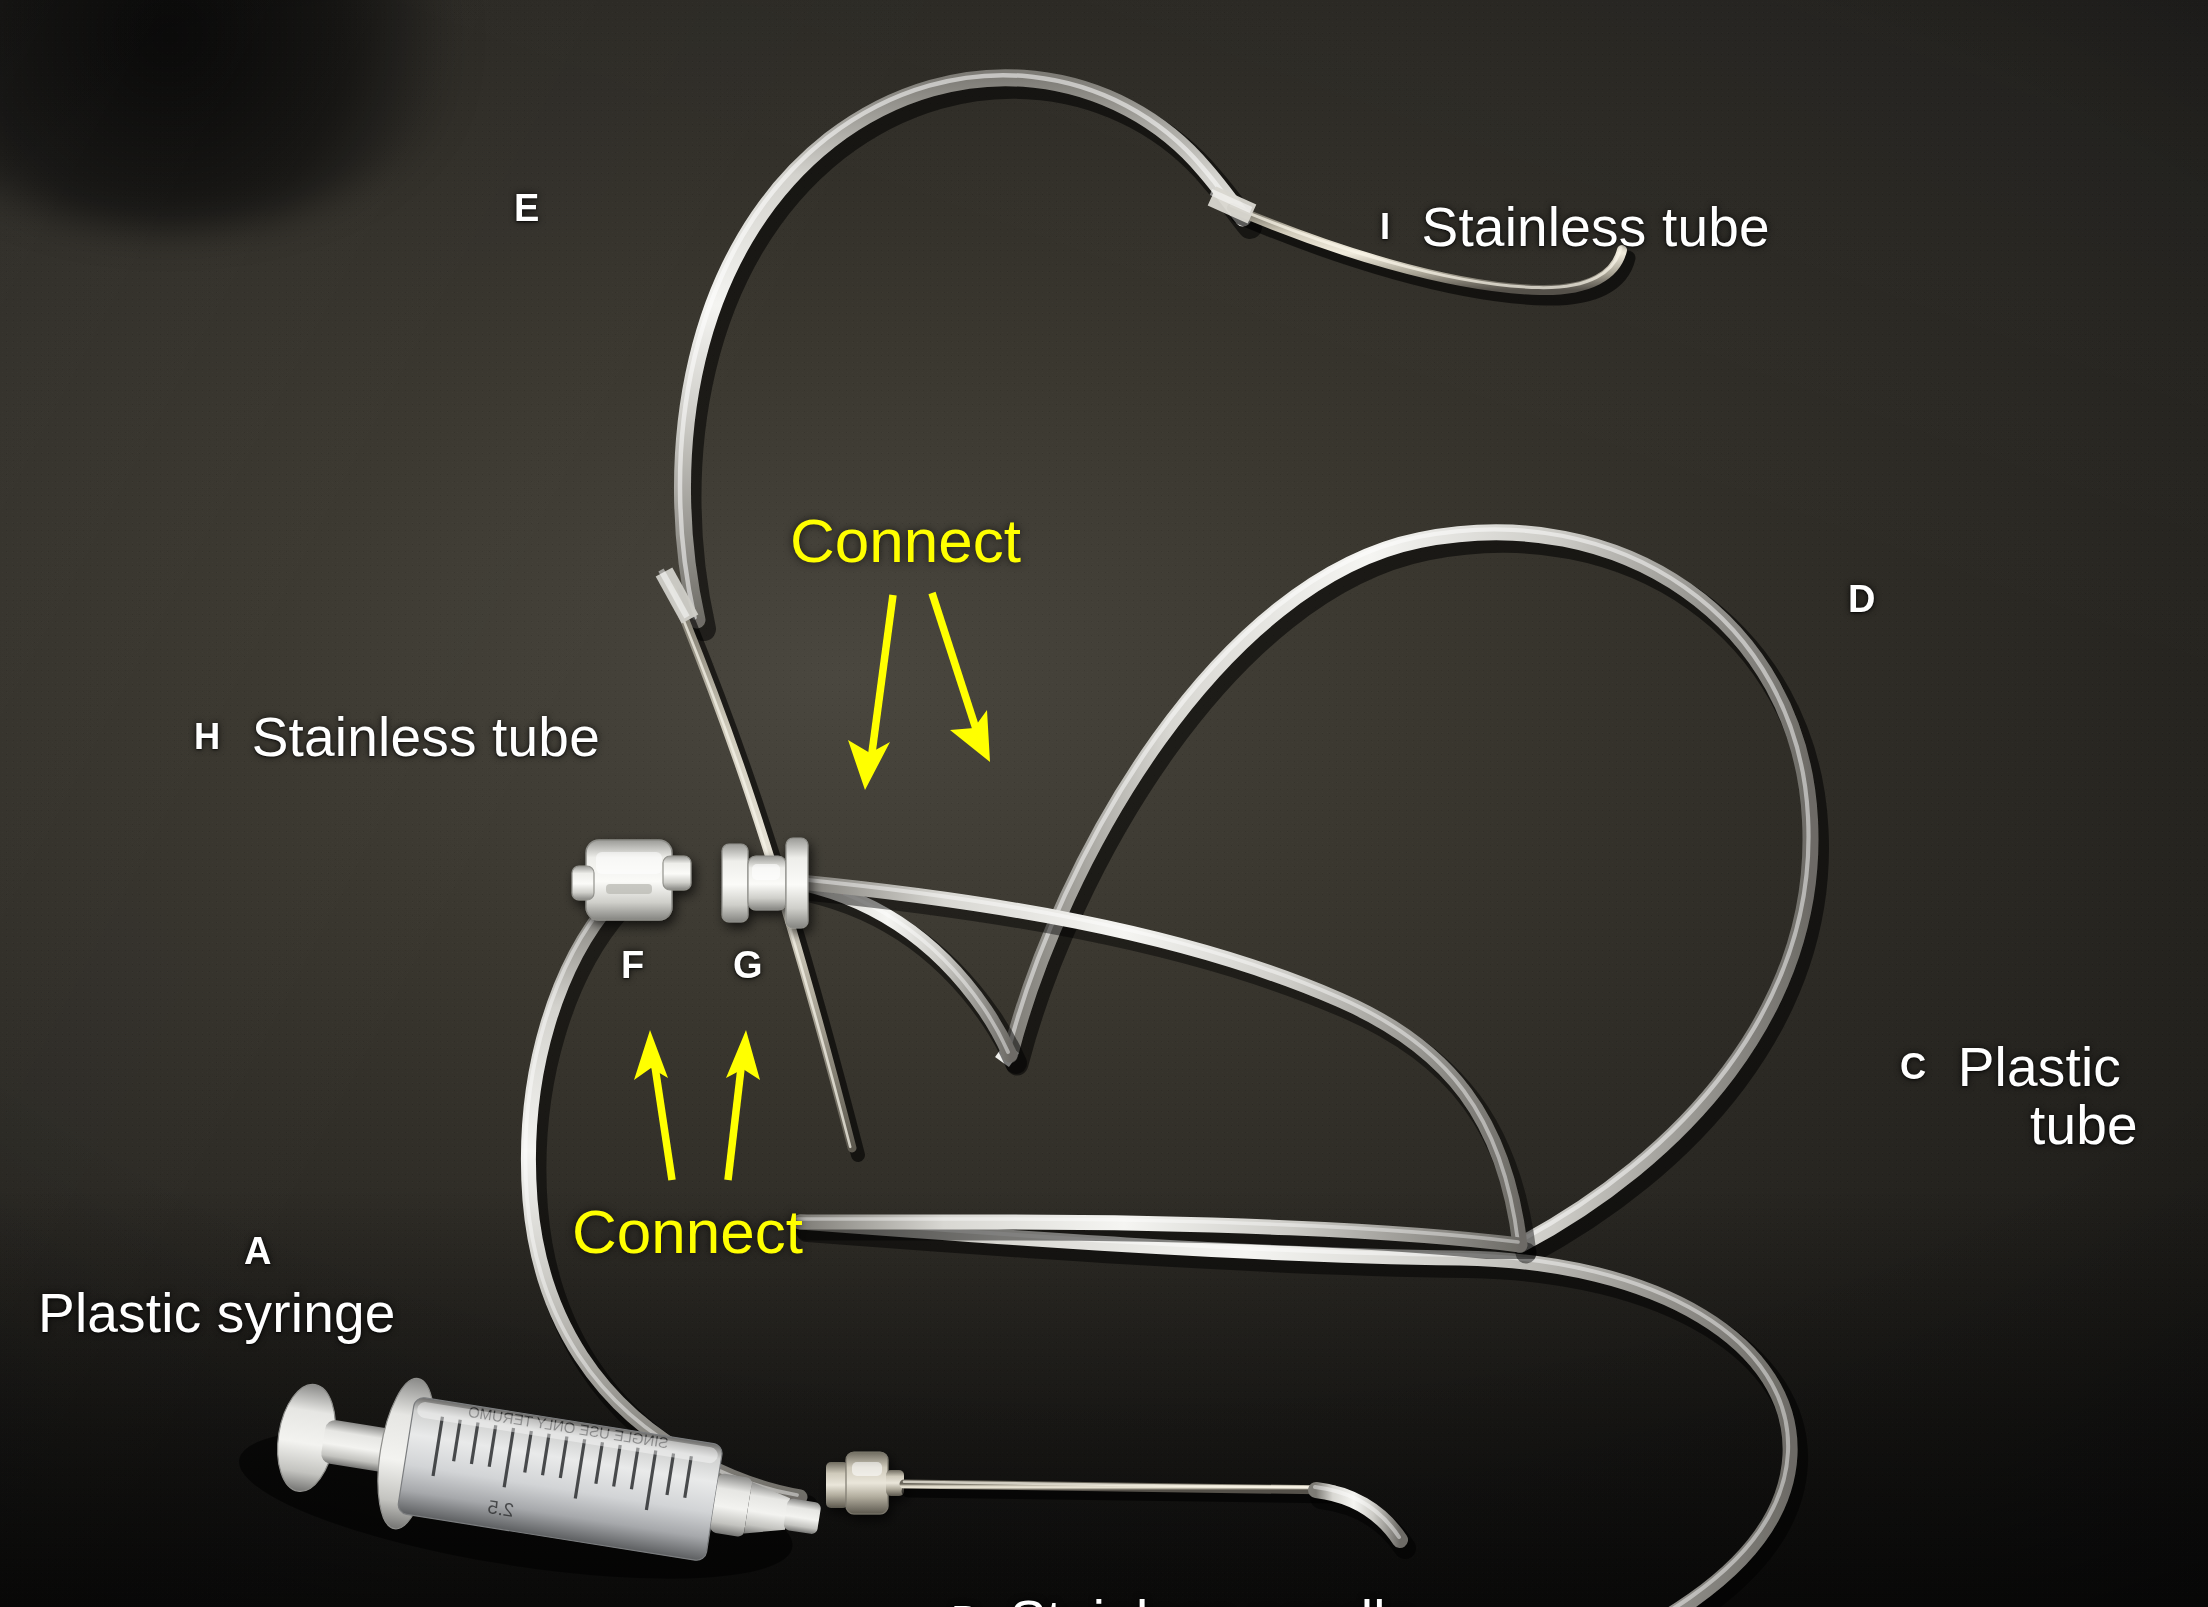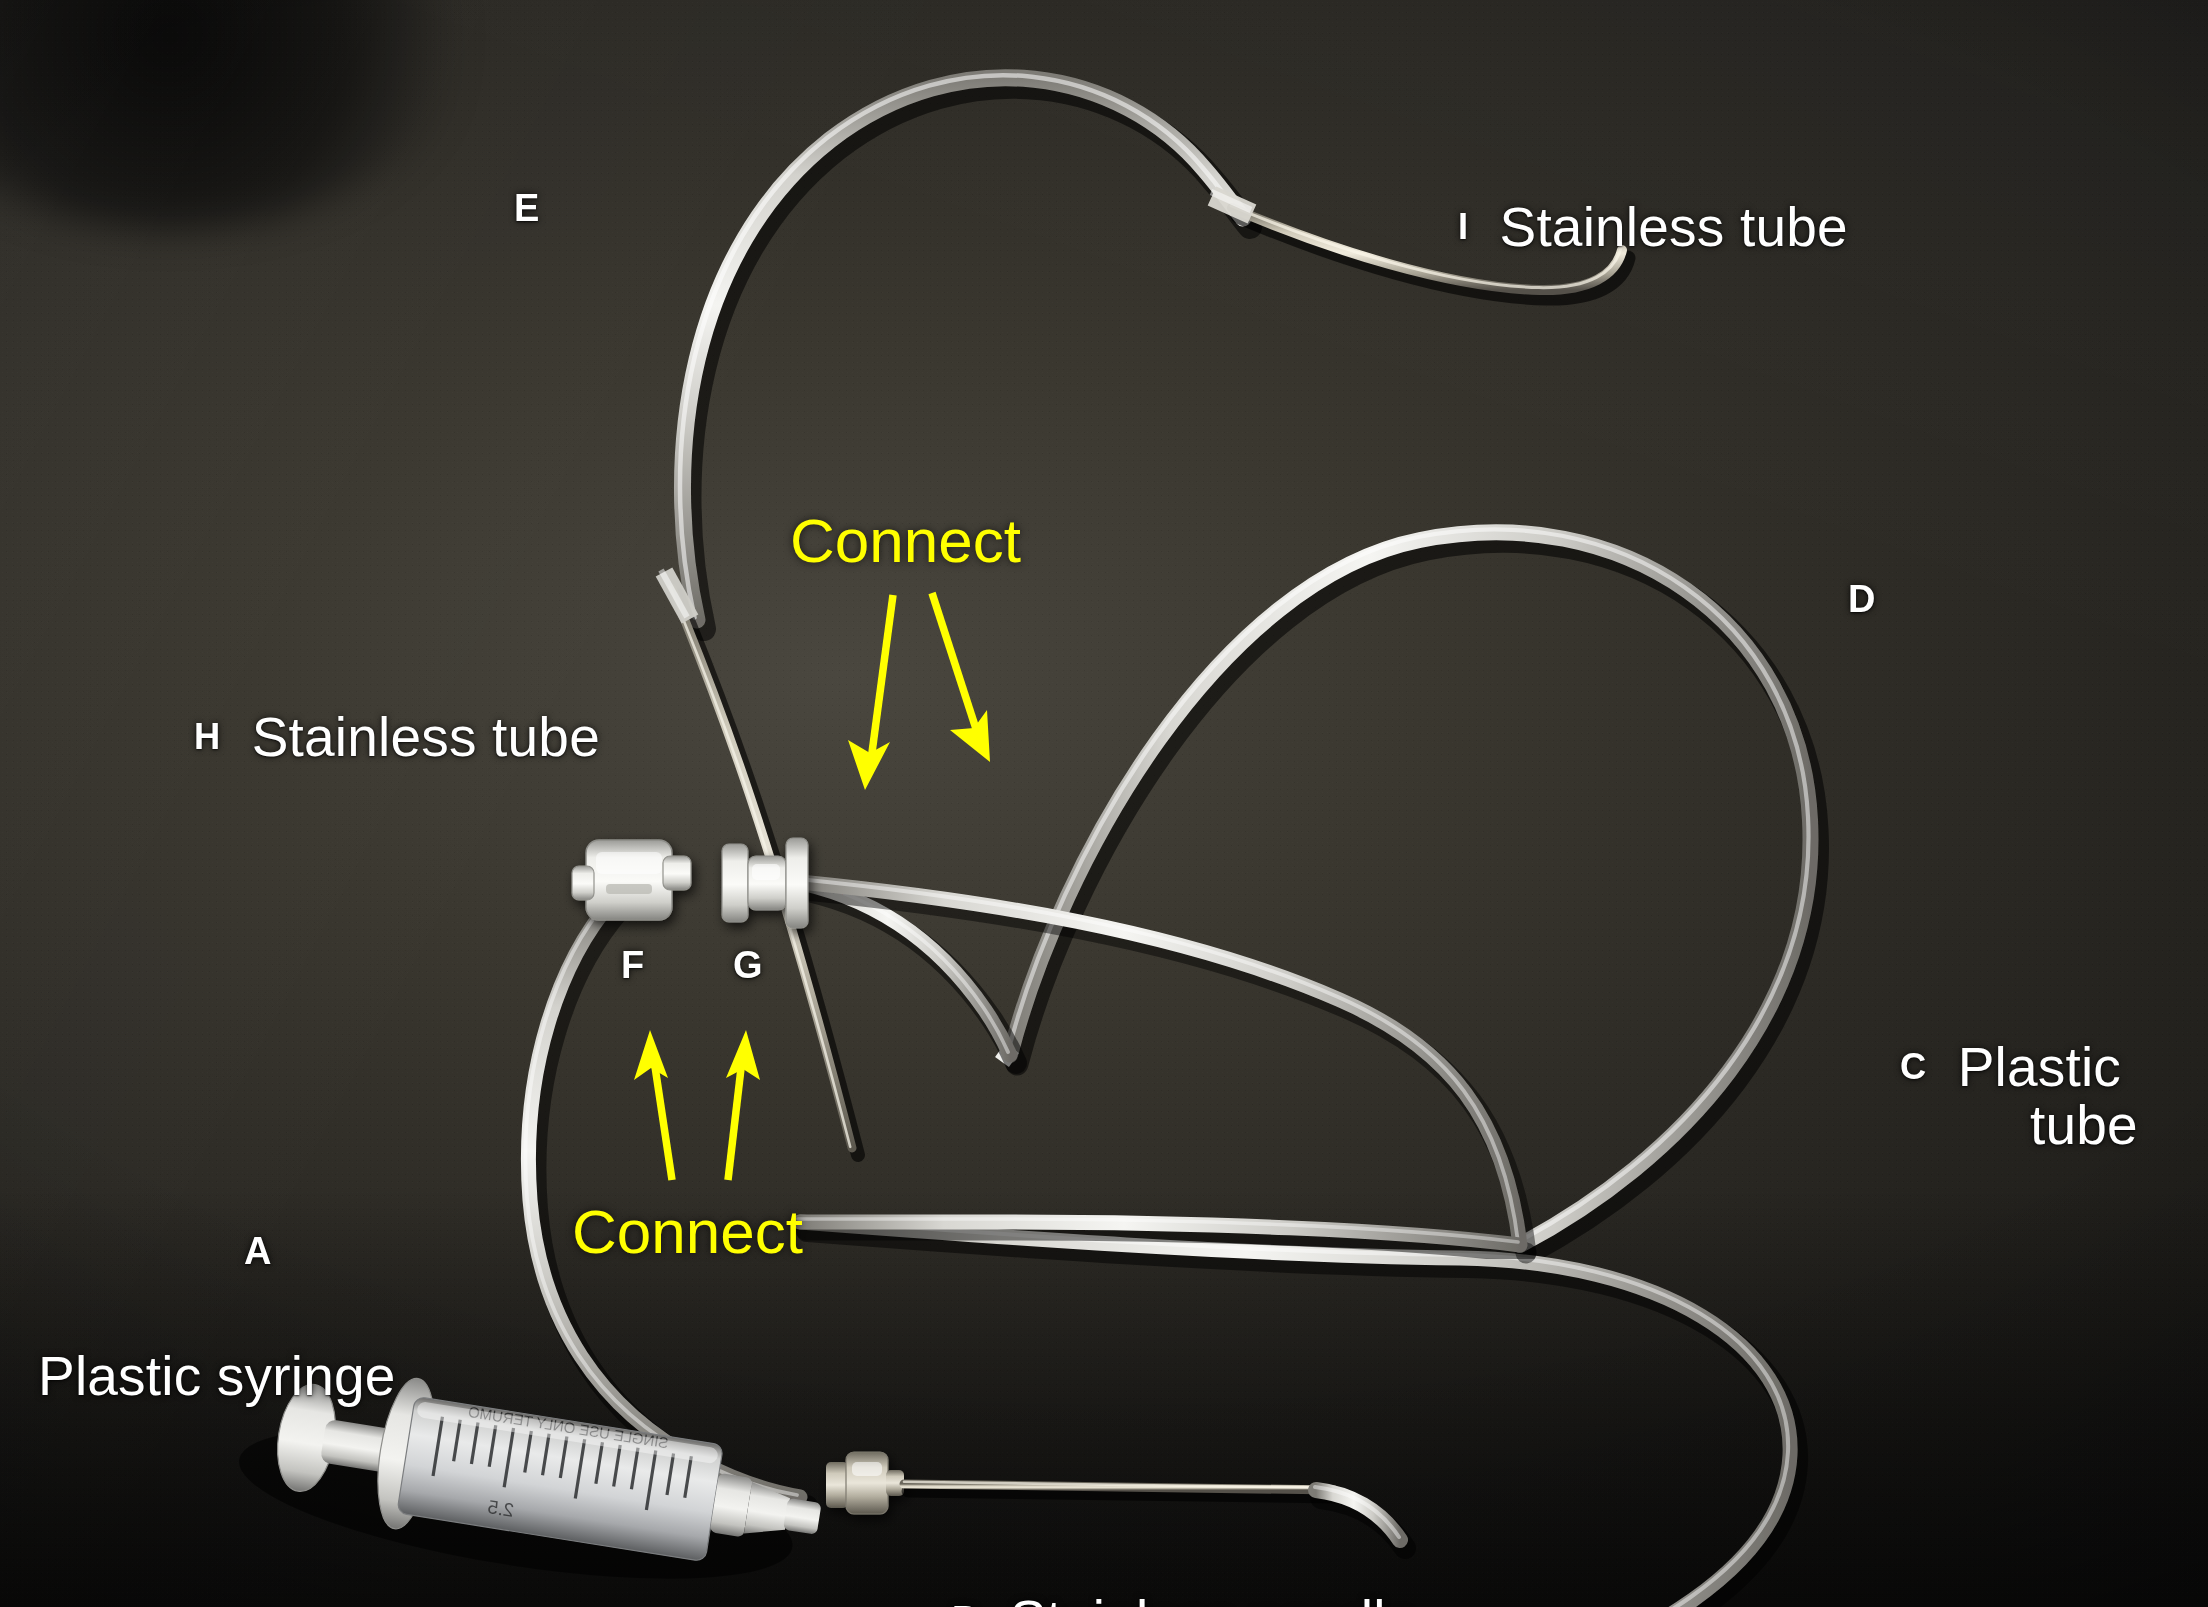--- a/index.html
+++ b/index.html
@@ -337,37 +337,37 @@
         <path d="M650,1030 L 668,1078 L 651,1068 L 634,1080 Z" fill="#ffff00" stroke="none"></path>
       </g>
 
       <g>
         <line x1="728" y1="1180" x2="742" y2="1060"></line>
         <path d="M746,1030 L 760,1080 L 743,1069 L 726,1078 Z" fill="#ffff00" stroke="none"></path>
       </g>
     </g>
   </svg>
 
-  <div class="lbl lbl-big" style="left:1396px; top:135px;">
+  <div class="lbl lbl-big" style="left:1318px; top:135px;">
     <span class="mark">I</span><span>  </span><span>Stainless tube</span>
   </div>
 
   <div class="lbl lbl-big" style="left:132px; top:645px;">
     <span class="mark">H</span><span>  </span><span>Stainless tube</span>
   </div>
 
   <div class="lbl lbl-big" style="left:1838px; top:975px;">
     <span class="mark">C</span><span>  </span><span>Plastic</span>
   </div>
   <div class="lbl lbl-big" style="left:1968px; top:1033px;">
     <span>tube</span>
   </div>
 
   <div class="letter" style="left:244px; top:1230px;">A</div>
-  <div class="lbl lbl-big" style="left:38px; top:1346px;">Plastic syringe</div>
+  <div class="lbl lbl-big" style="left:38px; top:1283px;">Plastic syringe</div>
 
   <div class="lbl lbl-big" style="left:890px; top:1528px;">
     <span class="mark">B</span><span>  </span><span>Stainless needle</span>
   </div>
 
   <div class="letter" style="left:1848px; top:578px;">D</div>
   <div class="letter" style="left:514px; top:187px;">E</div>
   <div class="letter" style="left:621px; top:944px;">F</div>
   <div class="letter" style="left:733px; top:944px;">G</div>
 

